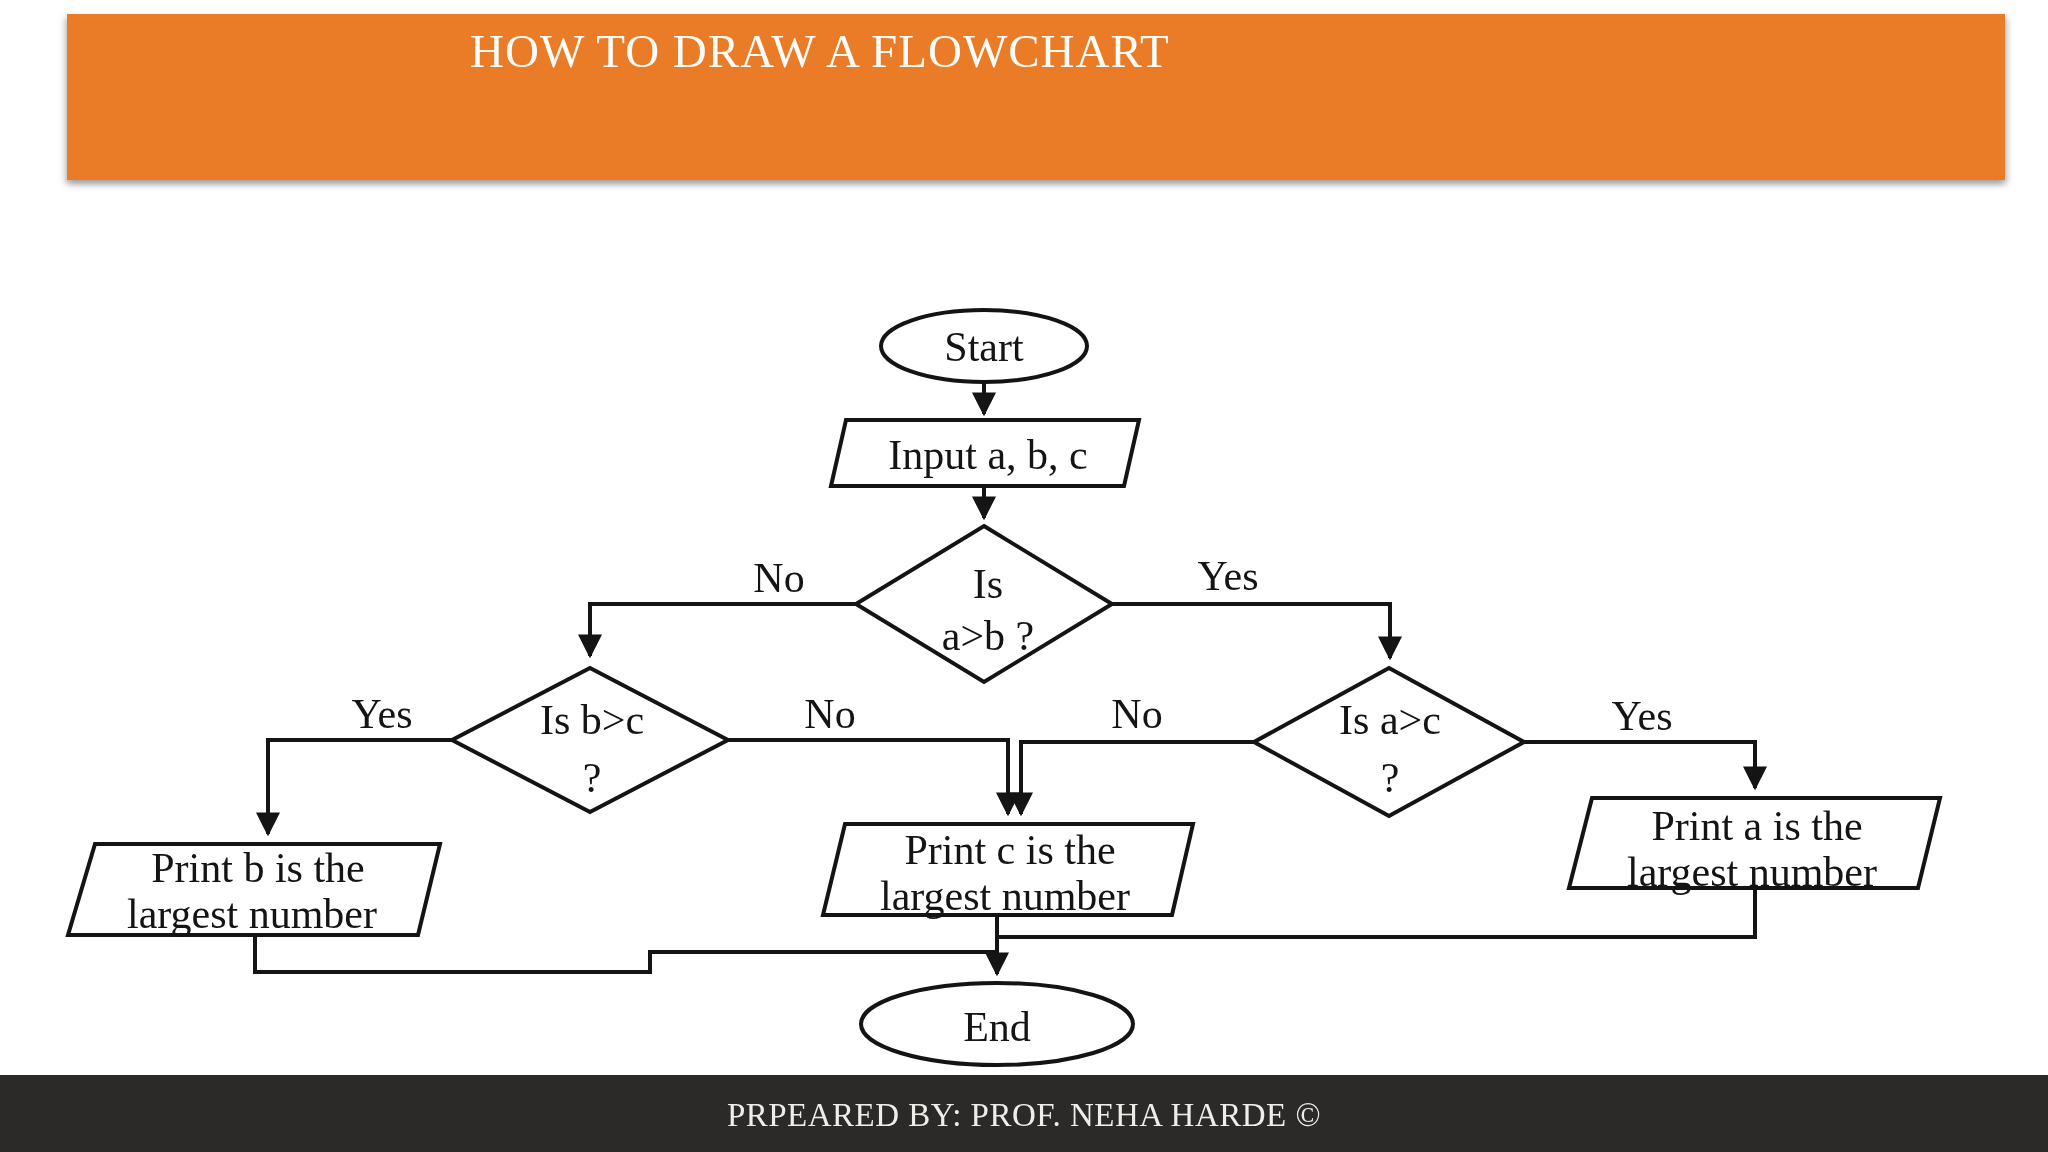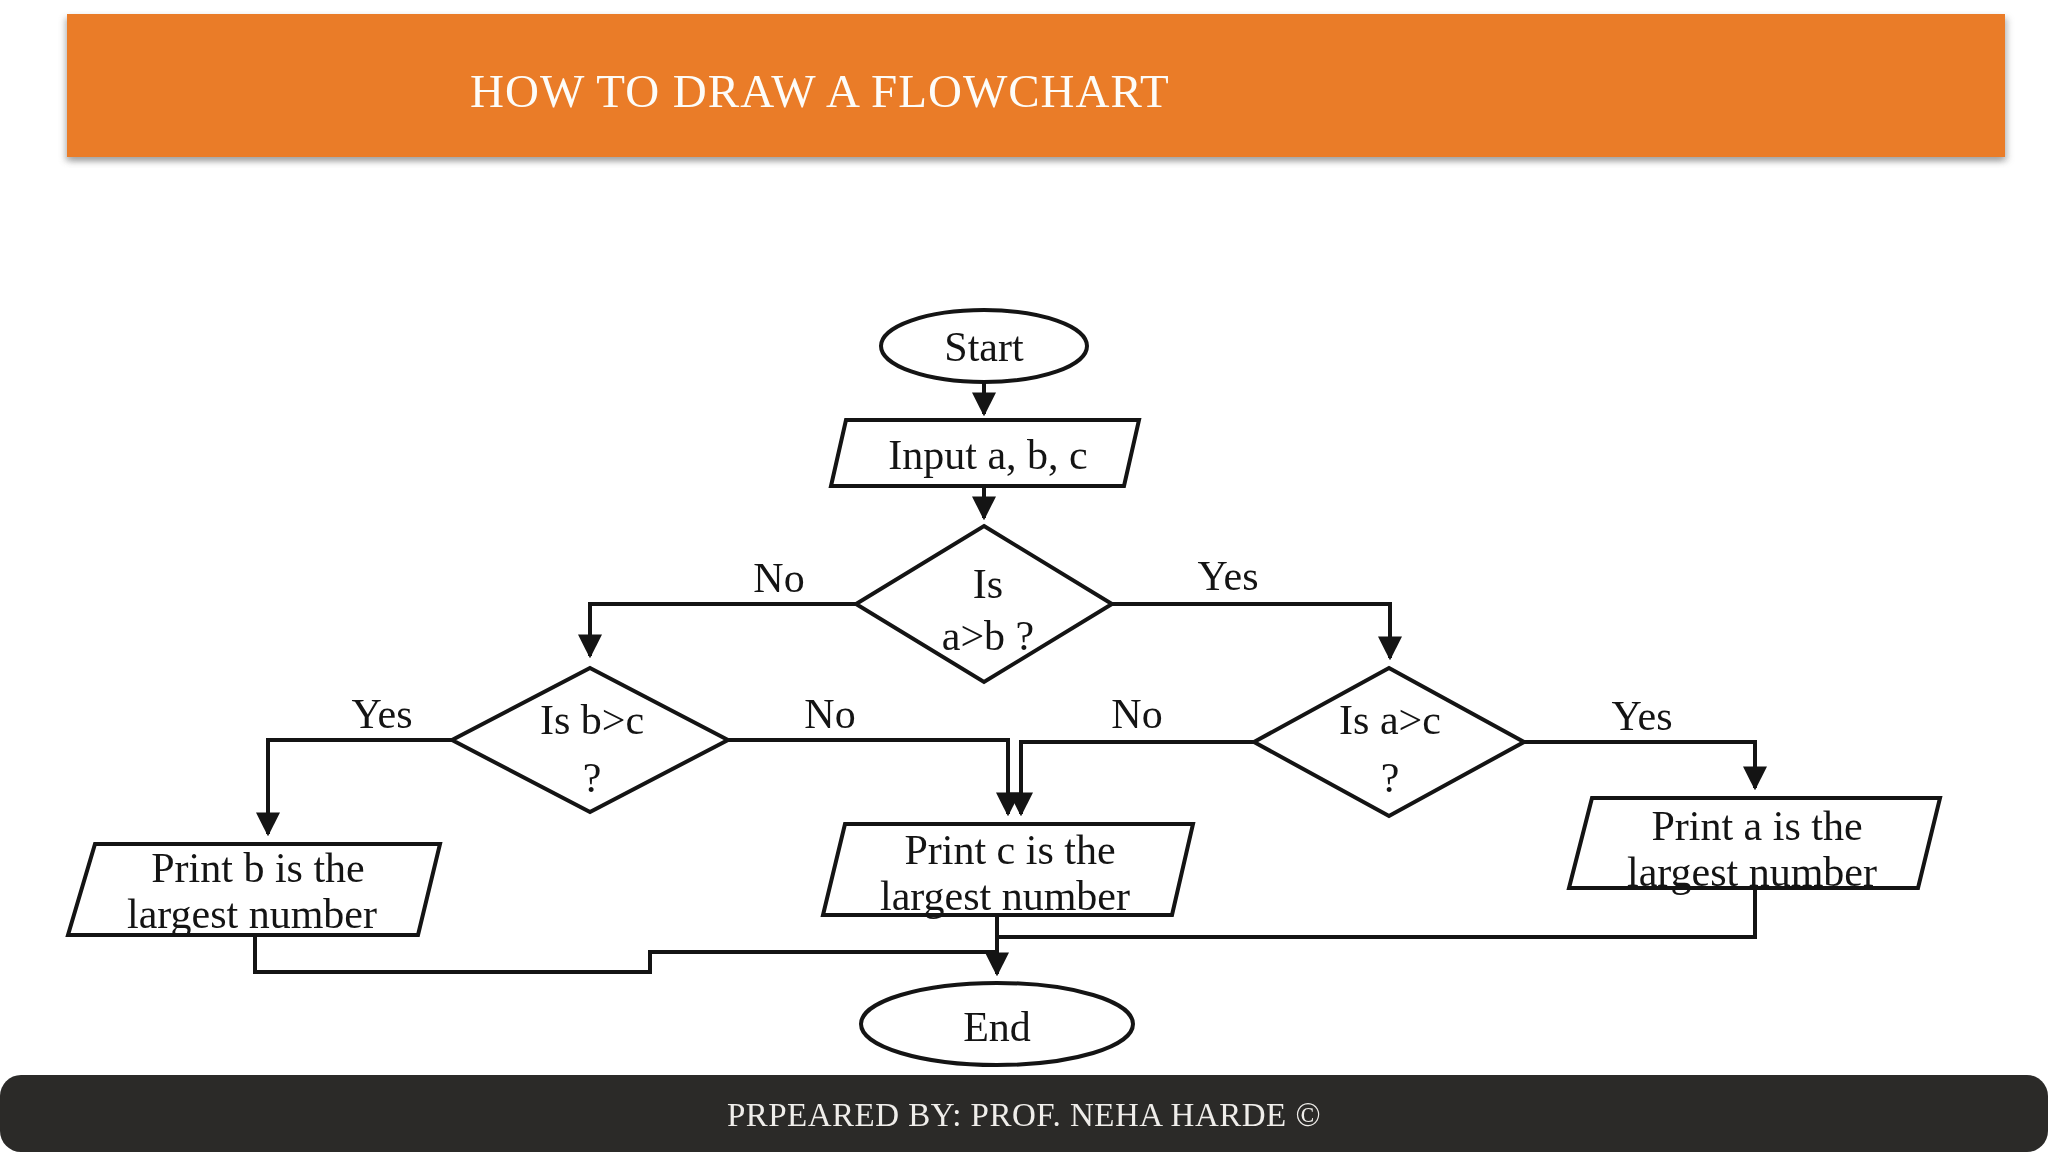--- a/index.html
+++ b/index.html
@@ -7,25 +7,25 @@
     position: relative;
     width: 2048px;
     height: 1152px;
     background: #ffffff;
     overflow: hidden;
     font-family: "Liberation Serif", serif;
   }
   .banner {
     position: absolute;
     left: 67px; top: 14px;
-    width: 1938px; height: 143px;
+    width: 1938px; height: 166px;
     background: #EA7C28;
     box-shadow: -2px 4px 6px rgba(110,110,110,0.45), 3px 4px 6px rgba(110,110,110,0.35);
     display: flex;
-    align-items: center;
+    align-items: flex-start;
   }
   .banner-title {
     color: #FDFCF8;
     font-size: 47px;
     padding-left: 403px;
     padding-top: 10px;
     letter-spacing: 1px;
     white-space: pre;
   }
   .example-box {
@@ -54,21 +54,20 @@
     font-family: "Liberation Serif", serif;
   }
   .footer-bar {
     position: absolute;
     left: 0; top: 1075px;
     width: 2048px; height: 77px;
     background: #2B2A28;
     display: flex;
     align-items: center;
     justify-content: center;
-    border-radius: 21px;
   }
   .footer-text {
     color: #EFEDEA;
     font-size: 33px;
     letter-spacing: 0.5px;
     padding-top: 4px;
     white-space: pre;
   }
 </style>
 </head>

